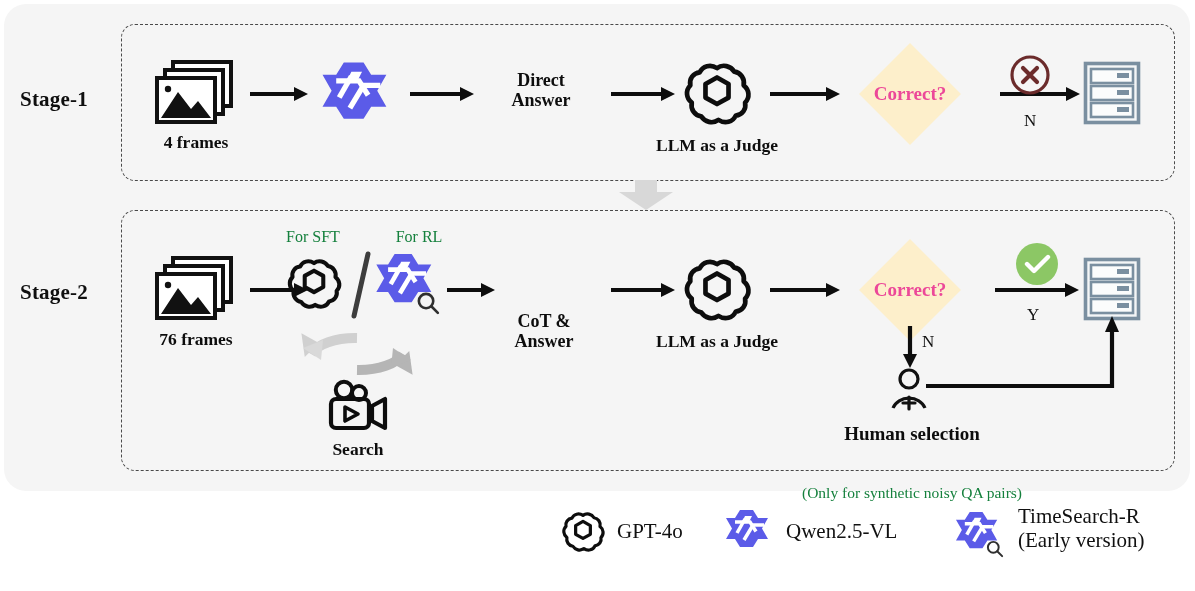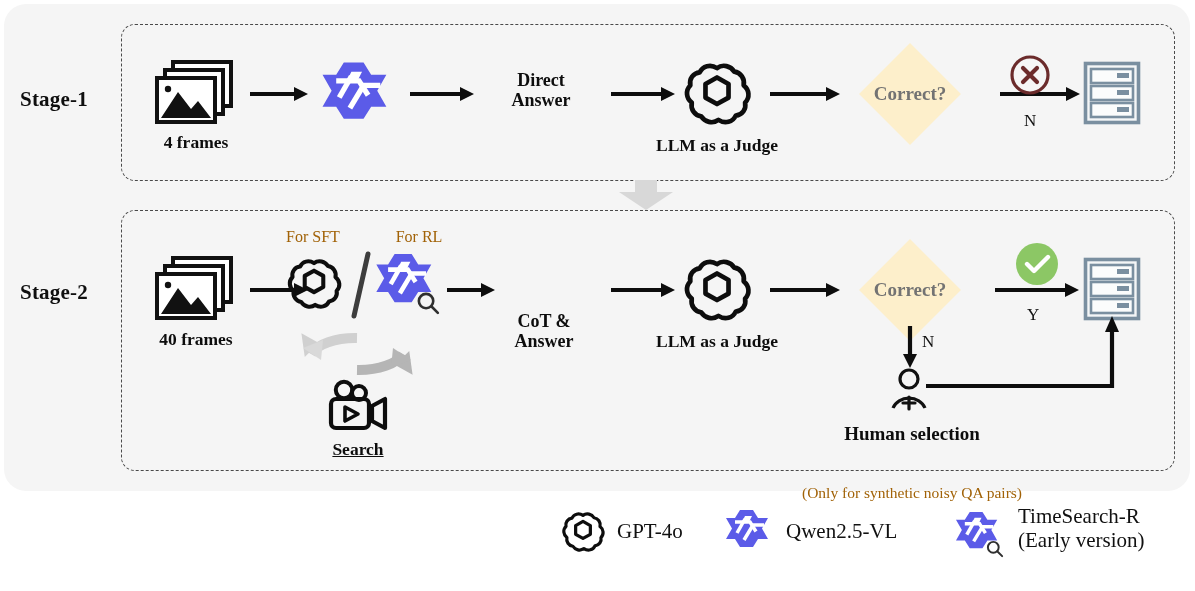--- a/index.html
+++ b/index.html
@@ -47,21 +47,21 @@
     text-align:center;
     line-height:1.12;
     color:#0d0d0d;
     white-space:pre-line;
   }
   .small-label{
     position:absolute;
     font-size:16px;
     font-weight:normal;
     text-align:center;
-    color:#a16207;
+    color:#15803d;
     white-space:nowrap;
   }
   .flow-text{
     position:absolute;
     font-weight:bold;
     font-size:18px;
     text-align:center;
     line-height:1.1;
     color:#0d0d0d;
     white-space:pre-line;
@@ -78,21 +78,21 @@
   .arrow svg{display:block;overflow:visible;}
 
   
   .diamond{
     position:absolute;
     background:#fdefcb;
     transform:rotate(45deg);
   }
   .diamond-text{
     position:absolute;
-    font-weight:bold;font-size:19px;color:#737373;
+    font-weight:bold;font-size:19px;color:#ec4899;
     text-align:center;white-space:nowrap;
   }
 
   
   .icon{position:absolute;}
   .icon svg{display:block;overflow:visible;}
 
   
   .legend{position:absolute;left:0;top:497px;width:1195px;height:94px;}
   .legend-item{position:absolute;display:flex;align-items:center;gap:11px;}
@@ -226,21 +226,21 @@
       <rect x="16" y="2" width="62" height="48" fill="#111"></rect>
       <rect x="20" y="6" width="54" height="40" fill="#fff"></rect>
       <rect x="8" y="10" width="62" height="48" fill="#111"></rect>
       <rect x="12" y="14" width="54" height="40" fill="#fff"></rect>
       <rect x="0" y="18" width="62" height="48" fill="#111"></rect>
       <rect x="4" y="22" width="54" height="40" fill="#fff"></rect>
       <circle cx="13" cy="31" r="3.2" fill="#111"></circle>
       <path d="M6 60 L23 34 L36 51 L43 43 L56 60 Z" fill="#111"></path>
     </svg>
   </div>
-  <div class="node-label" style="left:139px;top:330px;width:114px;">40 frames</div>
+  <div class="node-label" style="left:139px;top:330px;width:114px;">76 frames</div>
 
   <div class="arrow" style="left:250px;top:282px;">
     <svg width="60" height="16" viewBox="0 0 60 16">
       <line x1="0" y1="8" x2="46" y2="8" stroke="#0d0d0d" stroke-width="4.2"></line>
       <path d="M44 1 L58 8 L44 15 Z" fill="#0d0d0d"></path>
     </svg>
   </div>
 
   <div class="small-label" style="left:258px;top:228px;width:110px;">For SFT</div>
   <div class="small-label" style="left:369px;top:228px;width:100px;">For RL</div>
@@ -309,21 +309,21 @@
 
   <div class="icon" style="left:327px;top:381px;width:62px;height:52px;">
     <svg width="62" height="52" viewBox="0 0 62 52">
       <circle cx="17" cy="9" r="8.2" fill="none" stroke="#0d0d0d" stroke-width="4"></circle>
       <circle cx="32" cy="12" r="7" fill="none" stroke="#0d0d0d" stroke-width="4"></circle>
       <rect x="4" y="18" width="38" height="29" rx="5" fill="none" stroke="#0d0d0d" stroke-width="4.2"></rect>
       <path d="M45 25 L58 18 L58 47 L45 40 Z" fill="none" stroke="#0d0d0d" stroke-width="4.2" stroke-linejoin="round"></path>
       <path d="M18 26 L31 33 L18 40 Z" fill="none" stroke="#0d0d0d" stroke-width="3.6" stroke-linejoin="round"></path>
     </svg>
   </div>
-  <div class="node-label" style="left:303px;top:440px;width:110px;text-decoration:underline;">Search</div>
+  <div class="node-label" style="left:303px;top:440px;width:110px;">Search</div>
 
   <div class="flow-text" style="left:484px;top:268px;width:120px;margin-top:44px;">CoT &amp;
 Answer</div>
 
   <div class="arrow" style="left:611px;top:282px;">
     <svg width="66" height="16" viewBox="0 0 66 16">
       <line x1="0" y1="8" x2="52" y2="8" stroke="#0d0d0d" stroke-width="4.2"></line>
       <path d="M50 1 L64 8 L50 15 Z" fill="#0d0d0d"></path>
     </svg>
   </div>

